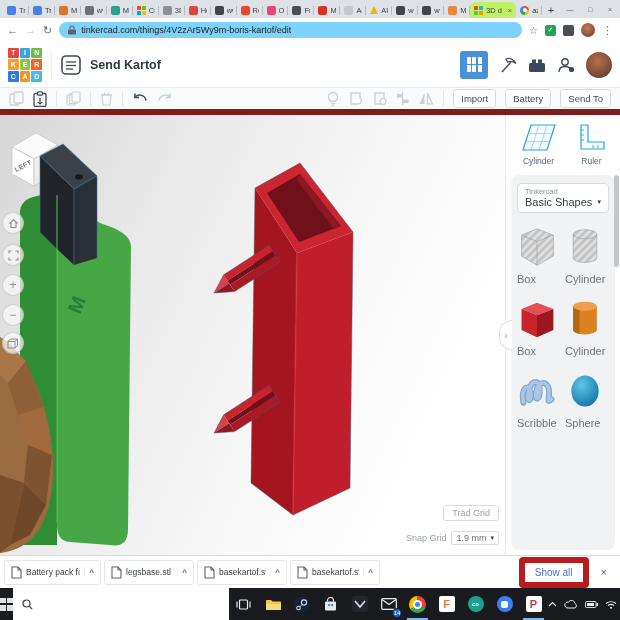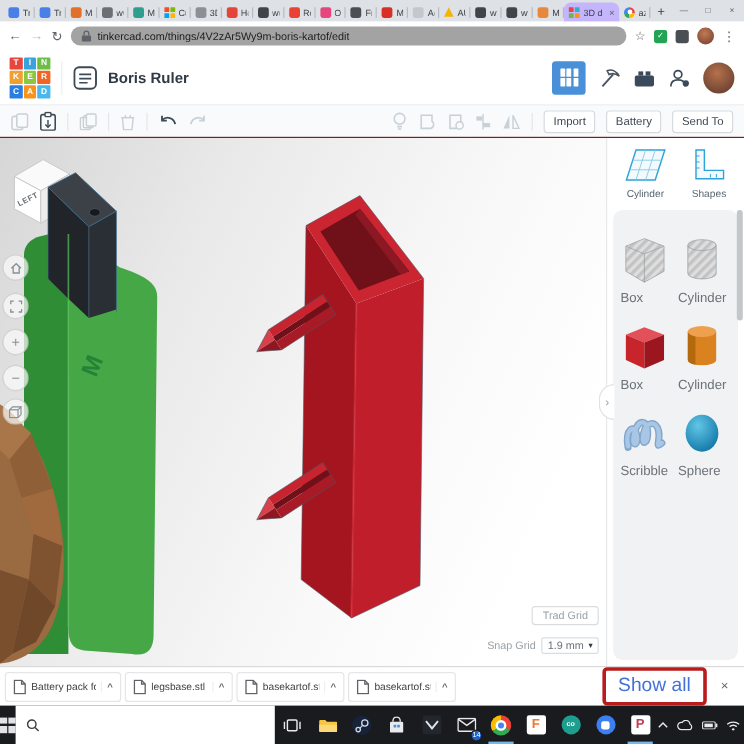--- a/index.html
+++ b/index.html
@@ -5,57 +5,57 @@
   *{margin:0;padding:0;box-sizing:border-box}
   html,body{width:620px;height:620px;overflow:hidden}
   body{font-family:"Liberation Sans",sans-serif;background:#fff;position:relative;font-size:10px;color:#333}
   .row{position:absolute;left:0;right:0}
 
   
   .tabstrip{top:0;height:18px;background:#dee1e6;display:flex;align-items:flex-end;padding-left:3px}
   .tab-list{display:flex;align-items:flex-end;min-width:0;flex:1}
   .tab{height:16px;display:flex;align-items:center;gap:3px;padding:0 4px;flex:0 1 28px;min-width:0;position:relative;border-radius:6px 6px 0 0}
   .tab:not(.active)::after{content:'';position:absolute;right:0;top:4px;bottom:3px;width:1px;background:#b8bcc2}
-  .tab.active{background:#c4b5fd;flex:0 0 46px}
+  .tab.active{background:#bef264;flex:0 0 46px}
   .fav{width:9px;height:9px;border-radius:2px;flex:none}
   .fav.grid4{display:grid;grid-template-columns:1fr 1fr;grid-template-rows:1fr 1fr;gap:1px;border-radius:0}
   .fav.grid4 span{border-radius:.5px}
   .fav.gfav{border-radius:50%;background:conic-gradient(#ea4335 0 25%,#fbbc05 0 50%,#34a853 0 75%,#4285f4 0);position:relative}
   .fav.gfav::after{content:'';position:absolute;inset:2.5px;background:#fff;border-radius:50%}
   .fav.trifav{background:none;border-radius:0;width:0;height:0;border-left:4.5px solid transparent;border-right:4.5px solid transparent;border-bottom:8px solid #f4b400}
   .tlabel{font-size:7.5px;color:#3c4043;white-space:nowrap;overflow:hidden;flex:1;min-width:0}
   .tclose{font-size:8px;color:#5f6368;flex:none}
   .newtab{width:18px;height:16px;display:flex;align-items:center;justify-content:center;font-size:11px;color:#3c4043;flex:none}
   .win-controls{margin-left:auto;display:flex;height:18px;flex:none}
   .win-controls span{width:20px;display:flex;align-items:center;justify-content:center;font-size:7px;color:#5f6368}
 
   
   .addr{top:18px;height:24px;background:#fff;display:flex;align-items:center;padding:0 7px;gap:7px}
   .nav-ic{font-size:11px;color:#5f6368}
   .nav-ic.dis{color:#b8bcc0}
-  .url-pill{flex:1;height:16px;background:#a3a3a3;border-radius:9px;display:flex;align-items:center;gap:5px;padding:0 9px;min-width:0}
+  .url-pill{flex:1;height:16px;background:#7dd3fc;border-radius:9px;display:flex;align-items:center;gap:5px;padding:0 9px;min-width:0}
   .url-text{font-size:9px;color:#202124;white-space:nowrap;overflow:hidden}
   .ext-green{width:11px;height:11px;border-radius:2px;background:#23a455;color:#fff;font-size:7px;display:flex;align-items:center;justify-content:center}
   .ext-dark{width:11px;height:11px;border-radius:2px;background:#4a4f54}
   .mini-avatar{width:14px;height:14px;border-radius:50%;background:radial-gradient(circle at 45% 35%,#c27b54,#6e3a2c)}
 
   
   .tc-header{top:42px;height:46px;background:#fff;border-bottom:1px solid #e8eaec;display:flex;align-items:center;padding:0 8px;gap:9px}
   .logo{width:34px;height:34px;display:grid;grid-template-columns:repeat(3,1fr);grid-template-rows:repeat(3,1fr);gap:1px;flex:none}
   .logo span{color:#fff;font-size:7px;font-weight:bold;display:flex;align-items:center;justify-content:center;border-radius:1px}
   .hdr-sep{width:1px;height:28px;background:#eceef0}
   .doc-title{font-size:12.5px;font-weight:bold;color:#2f3a44}
   .hdr-right{margin-left:auto;display:flex;align-items:center;gap:10px}
   .grid-btn{width:28px;height:28px;background:#4a90d9;border-radius:3px;display:flex;align-items:center;justify-content:center}
   .gridglyph{width:15px;height:15px;display:grid;grid-template-columns:1fr 1fr 1fr;grid-template-rows:1fr 1fr;gap:1.5px}
   .gridglyph span{background:#fff;border-radius:.5px}
   .avatar{width:26px;height:26px;border-radius:50%;background:radial-gradient(circle at 45% 35%,#b5714c,#59362b);flex:none}
 
   
-  .toolbar{top:88px;height:27px;background:#f9fafb;border-bottom:1px solid #7f1d1d;display:flex;align-items:center;padding:0 9px;gap:9px}
+  .toolbar{top:88px;height:27px;background:#f9fafb;border-bottom:6px solid #7f1d1d;display:flex;align-items:center;padding:0 9px;gap:9px}
   .tb-sep{width:1px;height:15px;background:#e4e7ea}
   .tb-spacer{flex:1}
   .tb-btn{font-size:9.5px;color:#3f4a55;background:#fff;border:1px solid #d7dbde;border-radius:3px;padding:3px 7px;white-space:nowrap}
 
   
   .main{top:115px;height:440px;display:flex}
   .viewport{flex:1;position:relative;background:linear-gradient(115deg,#d6d6d6 0%,#e9e9e9 28%,#f8f8f8 60%,#ffffff 85%);overflow:hidden}
   .scene{position:absolute;inset:0;width:100%;height:100%}
   .vc-btn{position:absolute;left:2px;width:22px;height:22px;border-radius:50%;background:rgba(250,250,250,.72);border:1px solid rgba(110,110,110,.25);display:flex;align-items:center;justify-content:center;color:#8a9096;font-size:12px;line-height:1}
   .edit-grid{position:absolute;right:6px;bottom:34px;font-size:9px;color:#9aa1a7;background:rgba(255,255,255,.9);border:1px solid #dadde0;border-radius:3px;padding:2px 8px}
@@ -75,21 +75,21 @@
   .shape-grid{display:grid;grid-template-columns:1fr 1fr;gap:12px 4px;margin-top:12px}
   .shape-cell{display:flex;flex-direction:column;align-items:flex-start;gap:4px;font-size:11px;color:#6b7278}
   .sb-scroll{position:absolute;right:1px;top:60px;width:5px;height:92px;background:#c4c7ca;border-radius:3px}
 
   
   .downloads{top:555px;height:33px;background:#fff;border-top:1px solid #dadada;display:flex;align-items:center;padding:0 4px;gap:3px}
   .chip{height:25px;display:flex;align-items:center;gap:4px;padding:0 6px;border:1px solid #e6e6e6;border-radius:3px;background:#fff;flex:none;width:90px}
   .chip:first-child{width:97px}
   .chip-name{font-size:8.5px;color:#3c4043;flex:1;white-space:nowrap;overflow:hidden;min-width:0}
   .chip-caret{font-size:8px;color:#5f6368;border-left:1px solid #eee;padding-left:4px;font-weight:bold}
-  .show-all{margin-left:auto;font-size:16px;color:#4272d8;border:3px solid #b91c1c;border-radius:4px;padding:4px 10px;background:#fff;white-space:nowrap}
+  .show-all{margin-left:auto;font-size:10px;color:#4272d8;border:6px solid #b91c1c;border-radius:4px;padding:4px 10px;background:#fff;white-space:nowrap}
   .dl-close{font-size:11px;color:#5f6368;margin:0 9px}
 
   
   .taskbar{top:588px;height:32px;background:#191b1f;display:flex;align-items:center;color:#e8eaed}
   .start{width:33px;height:32px;display:flex;align-items:center;justify-content:center}
   .winlogo{width:13px;height:13px;display:grid;grid-template-columns:1fr 1fr;grid-template-rows:1fr 1fr;gap:1.5px}
   .winlogo span{background:#dfe3e8}
   .tb-search{width:216px;height:32px;background:#fff;display:flex;align-items:center;gap:7px;padding:0 9px;flex:none}
   .tb-search input{border:none;outline:none;font-size:9.5px;color:#3c4043;font-family:"Liberation Sans",sans-serif;width:100%;background:transparent}
   .apps{display:flex;align-items:center}
@@ -252,21 +252,21 @@
       <span style="background: rgb(247, 148, 29);">A</span>
       <span style="background: rgb(74, 184, 232);">D</span>
     </div>
   <div class="hdr-sep"></div>
   <svg width="20" height="20">
     <rect x="1" y="1" width="18" height="18" rx="4" fill="none" stroke="#3b4a56" stroke-width="1.6"></rect>
     <line x1="5" y1="7" x2="15" y2="7" stroke="#3b4a56" stroke-width="1.3"></line>
     <line x1="5" y1="10.5" x2="15" y2="10.5" stroke="#3b4a56" stroke-width="1.3"></line>
     <line x1="5" y1="14" x2="12" y2="14" stroke="#3b4a56" stroke-width="1.3"></line>
   </svg>
-  <span class="doc-title">Boris Ruler</span>
+  <span class="doc-title">Send Kartof</span>
   <div class="hdr-right">
     <div class="grid-btn">
       <span class="gridglyph">
           <span></span>
           <span></span>
           <span></span>
           <span></span>
           <span></span>
           <span></span>
         </span>
@@ -463,24 +463,31 @@
       </div>
       <div class="sb-tool">
         <svg width="26" height="27" viewBox="0 0 26 27">
           <path d="M2 1 h7 v17 h16 v7 H2 Z" fill="#f3fafd" stroke="#2ea3d6" stroke-width="1.2"></path>
           <line x1="2" y1="6" x2="5" y2="6" stroke="#2ea3d6" stroke-width="0.8"></line>
           <line x1="2" y1="11" x2="5" y2="11" stroke="#2ea3d6" stroke-width="0.8"></line>
           <line x1="2" y1="16" x2="5" y2="16" stroke="#2ea3d6" stroke-width="0.8"></line>
           <line x1="14" y1="21" x2="14" y2="24" stroke="#2ea3d6" stroke-width="0.8"></line>
           <line x1="19" y1="21" x2="19" y2="24" stroke="#2ea3d6" stroke-width="0.8"></line>
         </svg>
-        <span>Shapes</span>
+        <span>Ruler</span>
       </div>
     </div>
     <div class="sb-panel">
+      <div class="sb-dropdown">
+        <div class="sb-brand">Tinkercad</div>
+        <div class="sb-select">
+          <span>Basic Shapes</span>
+          <span class="caret">▾</span>
+        </div>
+      </div>
       <div class="shape-grid">
         <div class="shape-cell">
           <svg width="40" height="44" viewBox="0 0 44 44">
             <polygon points="22,2 40,9 40,32 22,42 5,32 5,9" fill="url(#stripe)" stroke="#9aa0a5" stroke-width="0.7"></polygon>
             <polyline points="5,9 22,16 40,9" fill="none" stroke="#9aa0a5" stroke-width="0.7"></polyline>
             <line x1="22" y1="16" x2="22" y2="42" stroke="#9aa0a5" stroke-width="0.7"></line>
           </svg>
           <span>Box</span>
         </div>
         <div class="shape-cell">

